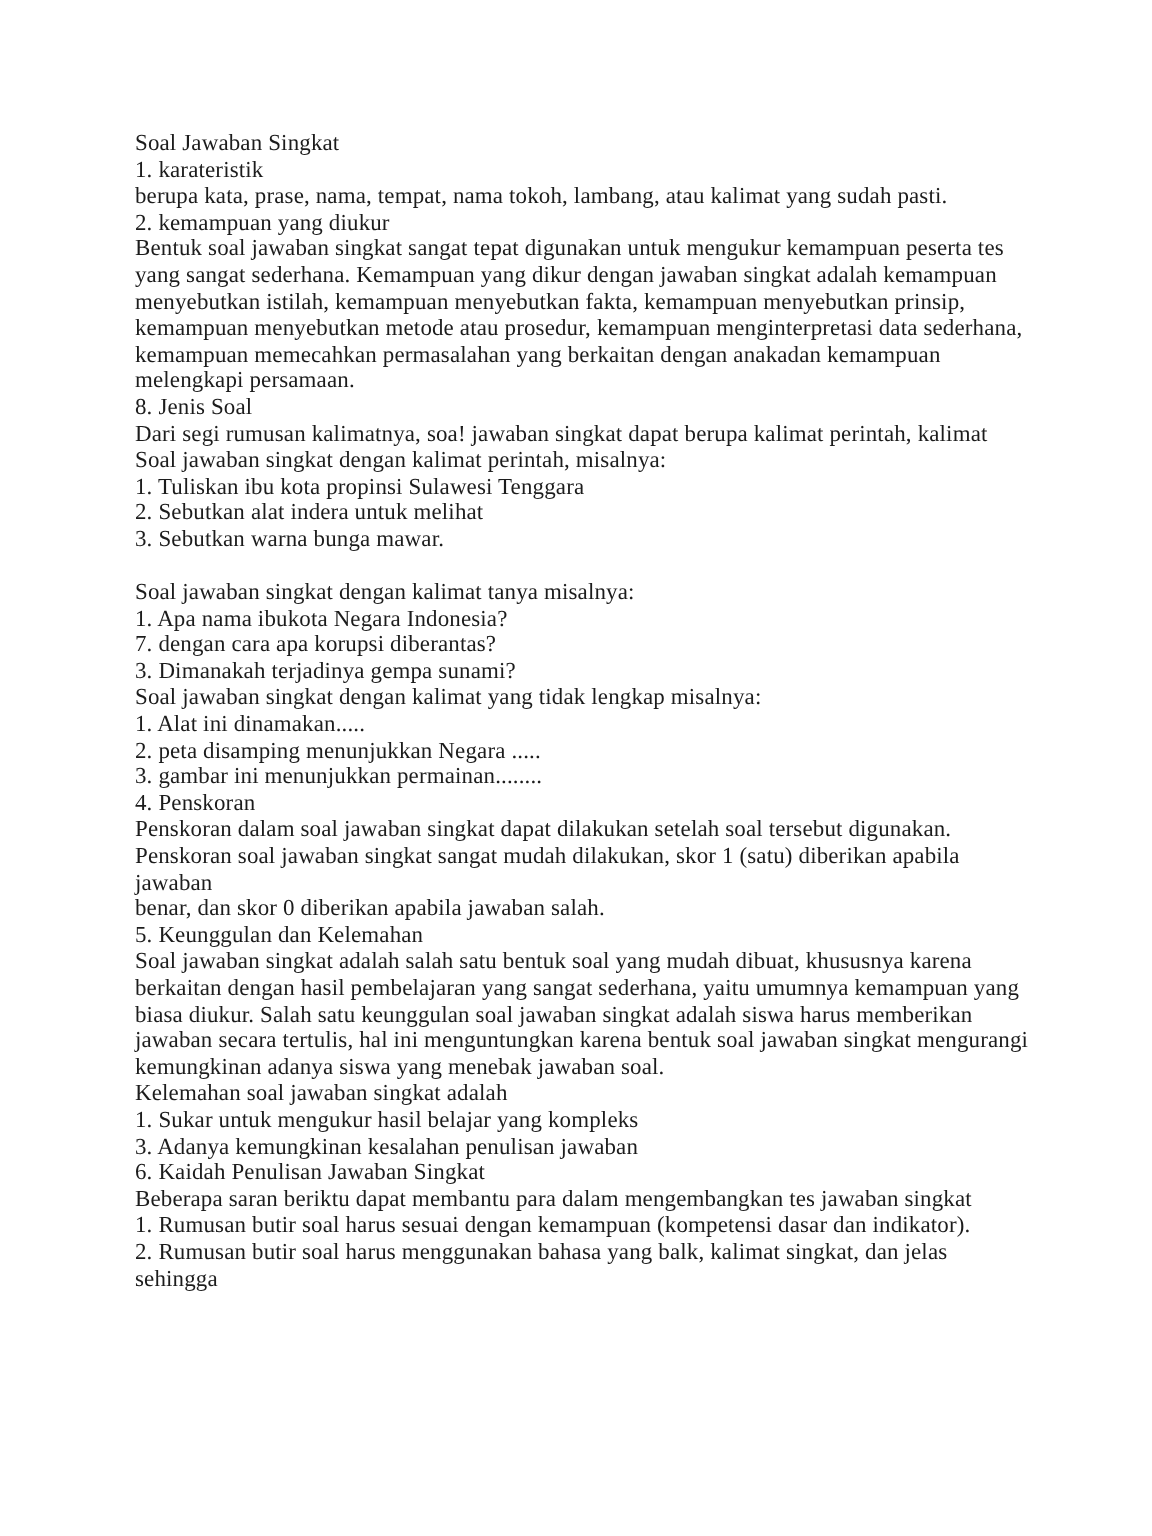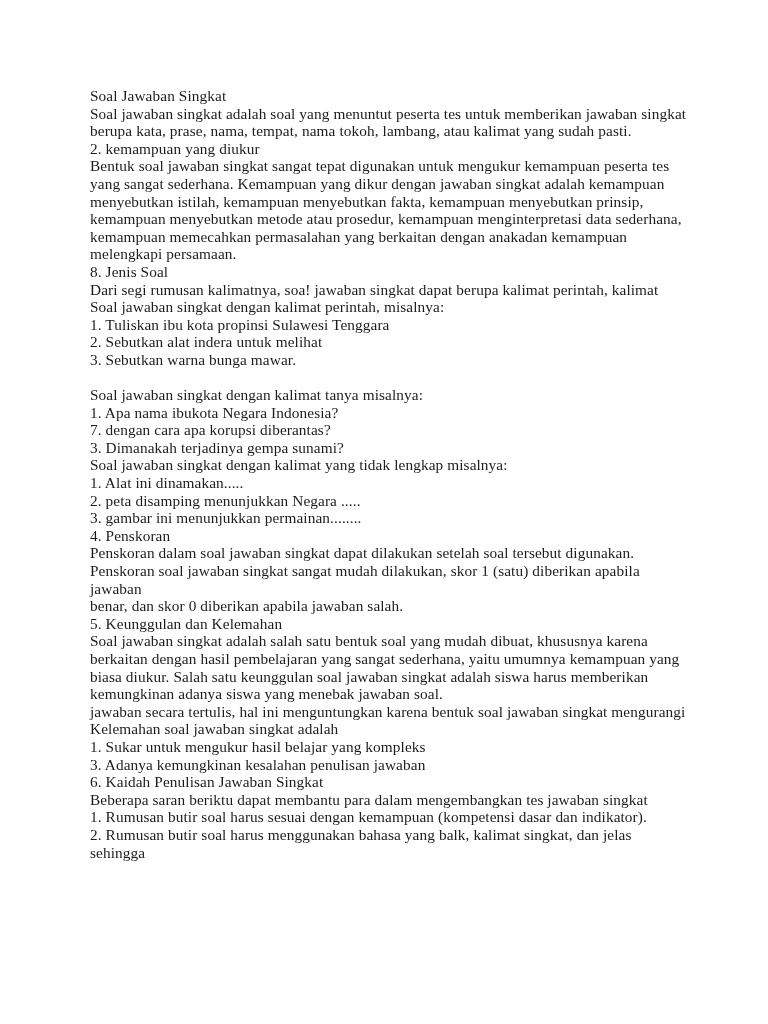--- a/index.html
+++ b/index.html
@@ -29,21 +29,21 @@
     color: #1c1c1c;
     letter-spacing: 0.1px;
     white-space: pre-wrap;
   }
 </style>
 </head>
 <body>
 
 <main class="page">
     <p class="doc-line">Soal Jawaban Singkat</p>
-    <p class="doc-line">Soal jawaban singkat adalah soal yang menuntut peserta tes untuk memberikan jawaban singkat</p>
+    <p class="doc-line">1. karateristik</p>
     <p class="doc-line">berupa kata, prase, nama, tempat, nama tokoh, lambang, atau kalimat yang sudah pasti.</p>
     <p class="doc-line">2. kemampuan yang diukur</p>
     <p class="doc-line">Bentuk soal jawaban singkat sangat tepat digunakan untuk mengukur kemampuan peserta tes</p>
     <p class="doc-line">yang sangat sederhana. Kemampuan yang dikur dengan jawaban singkat adalah kemampuan</p>
     <p class="doc-line">menyebutkan istilah, kemampuan menyebutkan fakta, kemampuan menyebutkan prinsip,</p>
     <p class="doc-line">kemampuan menyebutkan metode atau prosedur, kemampuan menginterpretasi data sederhana,</p>
     <p class="doc-line">kemampuan memecahkan permasalahan yang berkaitan dengan anakadan kemampuan</p>
     <p class="doc-line">melengkapi persamaan.</p>
     <p class="doc-line">8. Jenis Soal</p>
     <p class="doc-line">Dari segi rumusan kalimatnya, soa! jawaban singkat dapat berupa kalimat perintah, kalimat</p>
@@ -61,22 +61,22 @@
     <p class="doc-line">2. peta disamping menunjukkan Negara .....</p>
     <p class="doc-line">3. gambar ini menunjukkan permainan........</p>
     <p class="doc-line">4. Penskoran</p>
     <p class="doc-line">Penskoran dalam soal jawaban singkat dapat dilakukan setelah soal tersebut digunakan.</p>
     <p class="doc-line">Penskoran soal jawaban singkat sangat mudah dilakukan, skor 1 (satu) diberikan apabila jawaban</p>
     <p class="doc-line">benar, dan skor 0 diberikan apabila jawaban salah.</p>
     <p class="doc-line">5. Keunggulan dan Kelemahan</p>
     <p class="doc-line">Soal jawaban singkat adalah salah satu bentuk soal yang mudah dibuat, khususnya karena</p>
     <p class="doc-line">berkaitan dengan hasil pembelajaran yang sangat sederhana, yaitu umumnya kemampuan yang</p>
     <p class="doc-line">biasa diukur. Salah satu keunggulan soal jawaban singkat adalah siswa harus memberikan</p>
+    <p class="doc-line">jawaban secara tertulis, hal ini menguntungkan karena bentuk soal jawaban singkat mengurangi</p>
     <p class="doc-line">kemungkinan adanya siswa yang menebak jawaban soal.</p>
-    <p class="doc-line">jawaban secara tertulis, hal ini menguntungkan karena bentuk soal jawaban singkat mengurangi</p>
     <p class="doc-line">Kelemahan soal jawaban singkat adalah</p>
     <p class="doc-line">1. Sukar untuk mengukur hasil belajar yang kompleks</p>
     <p class="doc-line">3. Adanya kemungkinan kesalahan penulisan jawaban</p>
     <p class="doc-line">6. Kaidah Penulisan Jawaban Singkat</p>
     <p class="doc-line">Beberapa saran beriktu dapat membantu para dalam mengembangkan tes jawaban singkat</p>
     <p class="doc-line">1. Rumusan butir soal harus sesuai dengan kemampuan (kompetensi dasar dan indikator).</p>
     <p class="doc-line">2. Rumusan butir soal harus menggunakan bahasa yang balk, kalimat singkat, dan jelas sehingga</p>
   </main>
 
 </body></html>

